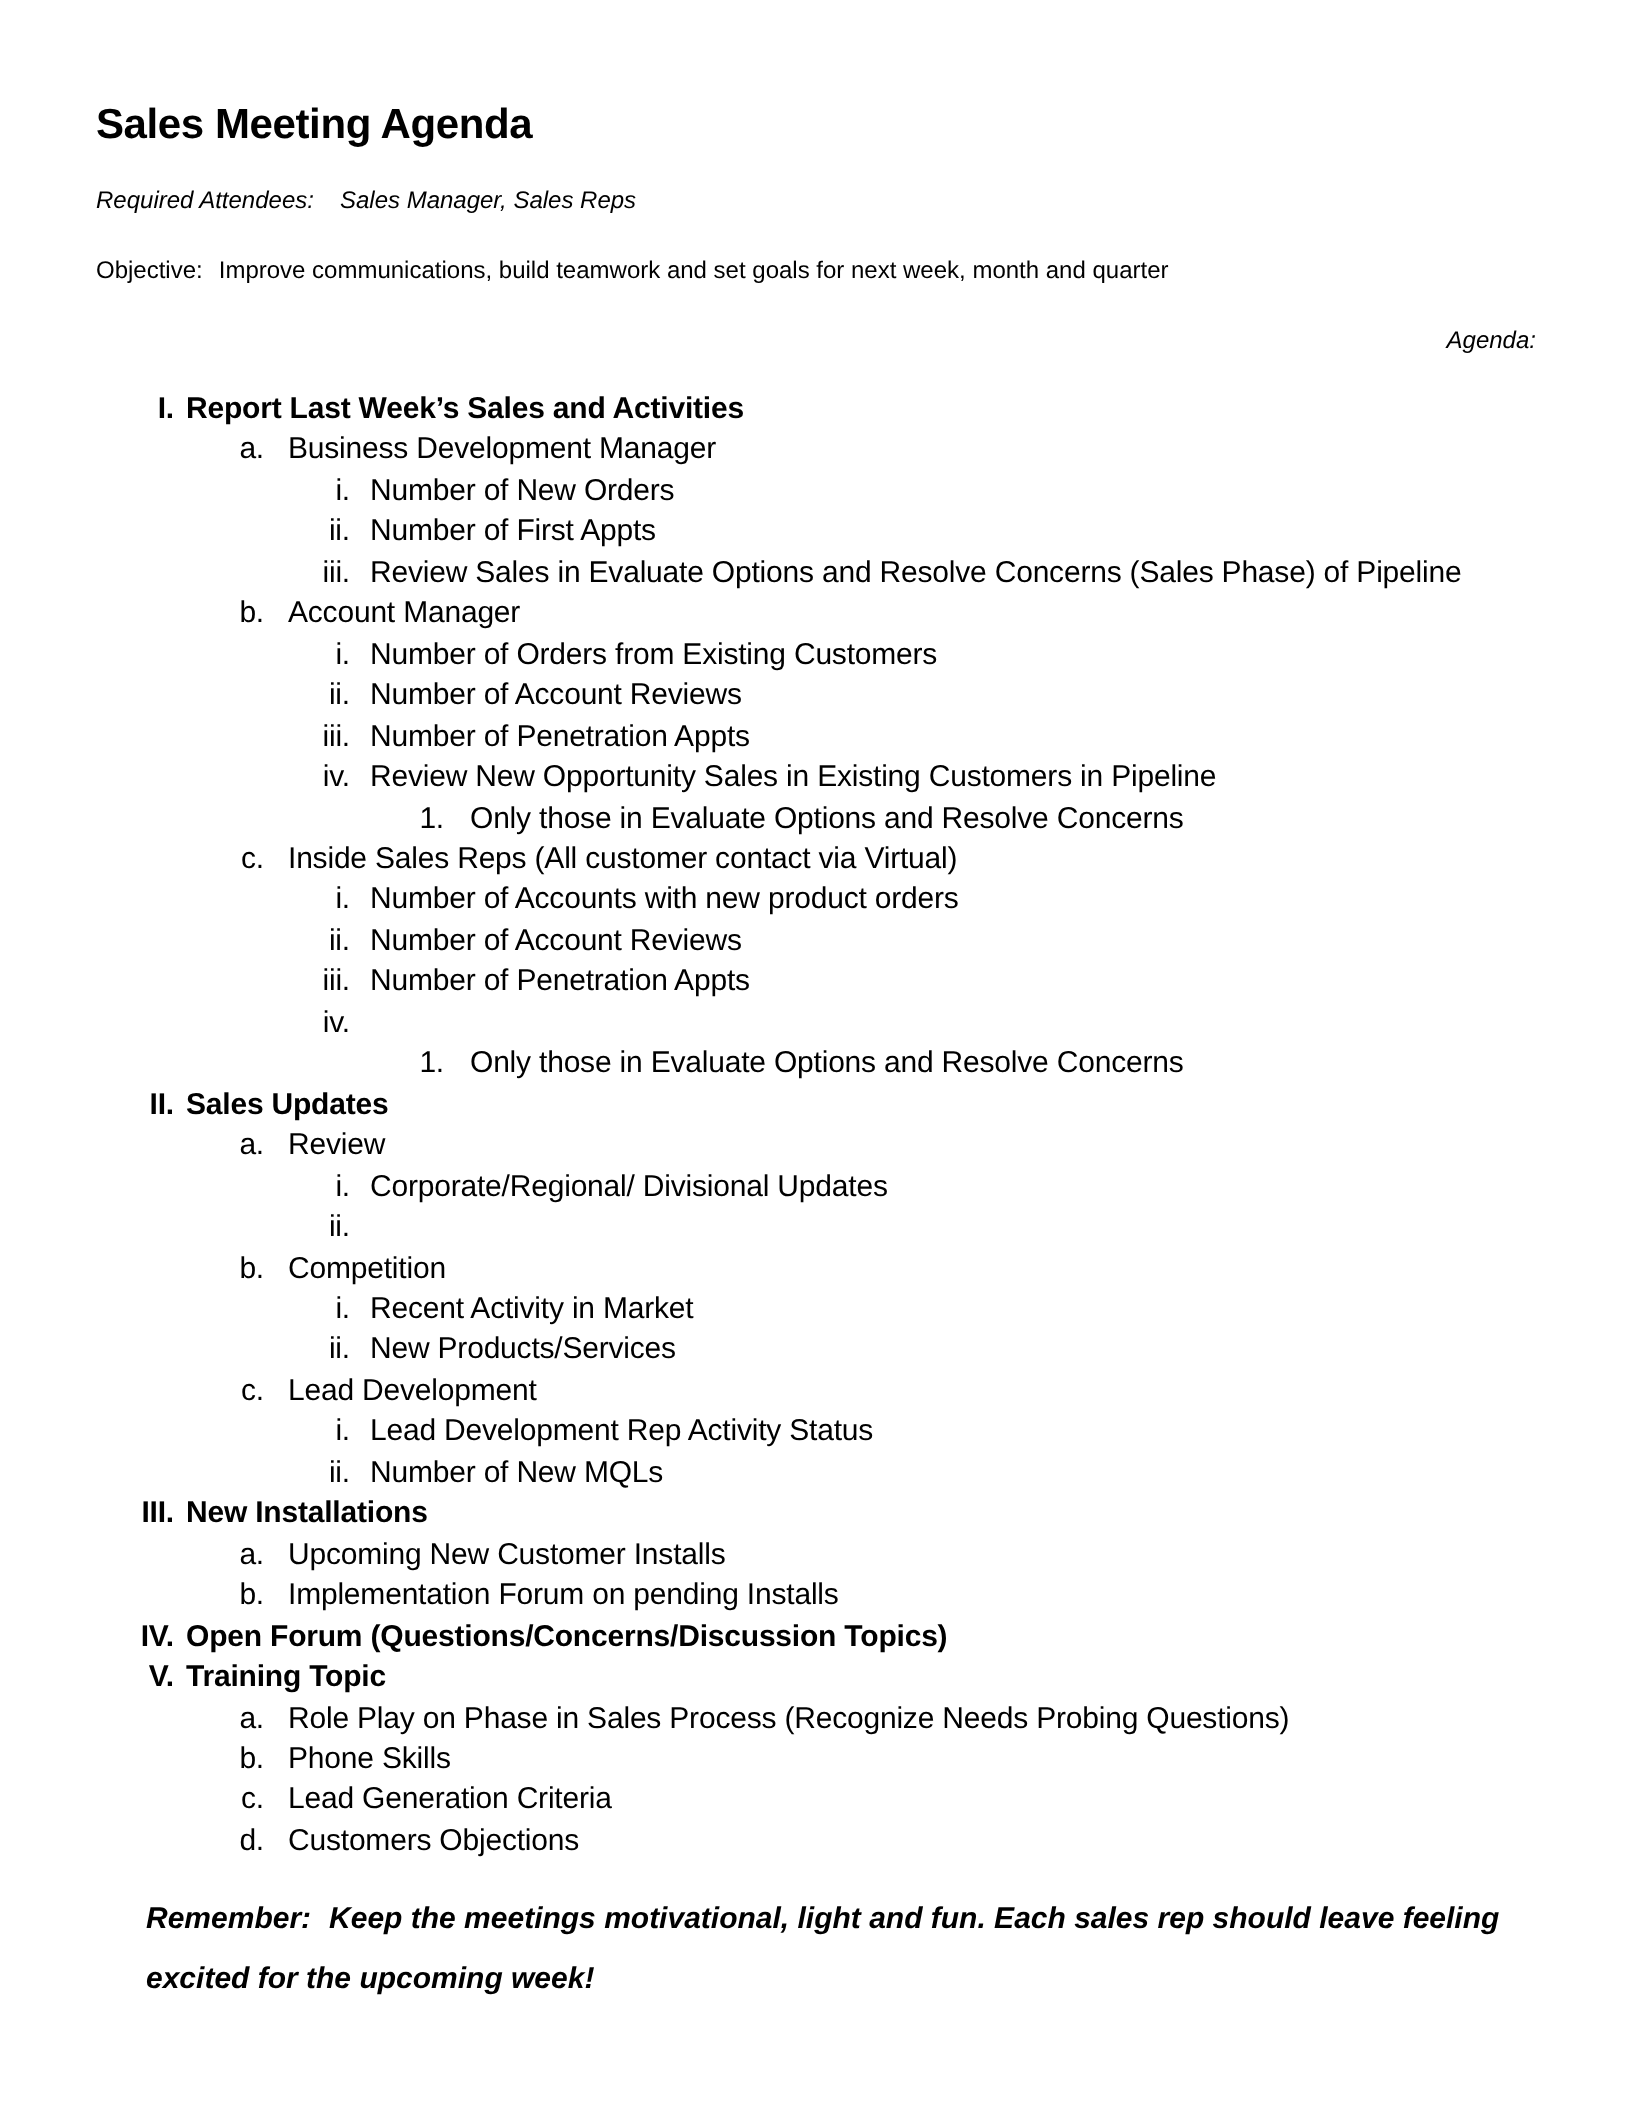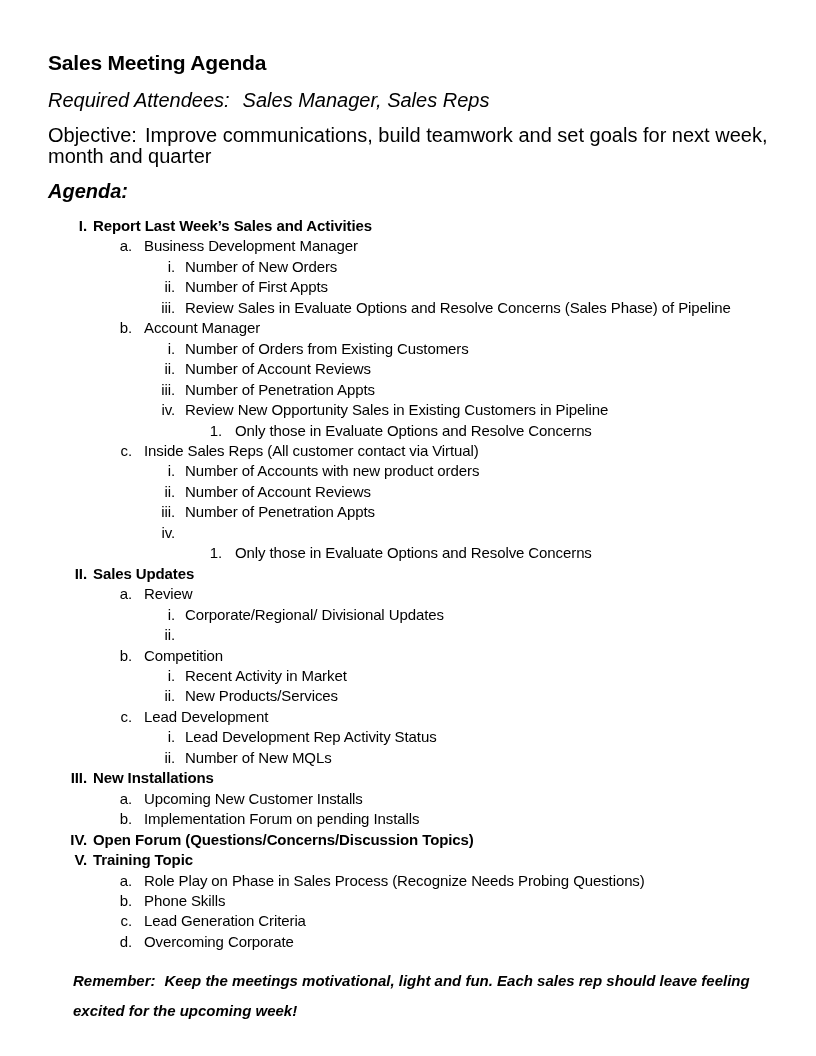--- a/index.html
+++ b/index.html
@@ -18,29 +18,29 @@
     background: #ffffff;
   }
   .doc-title {
     font-size: 21px;
     font-weight: bold;
     line-height: 28px;
     margin-bottom: 13px;
     letter-spacing: -0.2px;
   }
   .para {
-    font-size: 20px;
+    font-size: 12px;
     line-height: 21px;
     margin-bottom: 14px;
   }
   .attendees { font-style: italic; }
   .attendees .value { margin-left: 13px; }
   .objective { font-weight: normal; }
   .objective .value { margin-left: 8px; }
-  .agenda-label { font-weight: bold; font-style: italic; }
+  .agenda-label { font-weight: normal; font-style: italic; text-align: right; }
   .agenda-list { margin-top: 1px; }
   .agenda-item {
     display: flex;
     font-size: 15px;
     line-height: 20.45px;
     letter-spacing: -0.1px;
   }
   .agenda-item .marker {
     flex: 0 0 auto;
     text-align: right;
@@ -217,21 +217,21 @@
       <div class="agenda-item level-2">
         <span class="marker">b.</span>
         <span class="text">Phone Skills</span>
       </div>
       <div class="agenda-item level-2">
         <span class="marker">c.</span>
         <span class="text">Lead Generation Criteria</span>
       </div>
       <div class="agenda-item level-2">
         <span class="marker">d.</span>
-        <span class="text">Overcoming Corporate</span>
+        <span class="text">Customers Objections</span>
       </div>
     </div>
 
   <p class="remember">
     <span class="label">Remember:</span><span class="value">Keep the meetings motivational, light and fun. Each sales rep should leave feeling excited for the upcoming week!</span>
   </p>
 
 </div>
 
 </body></html>

